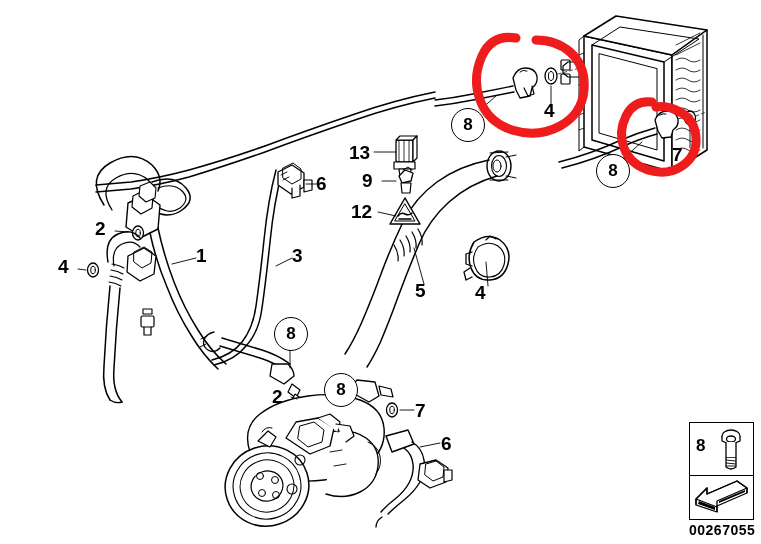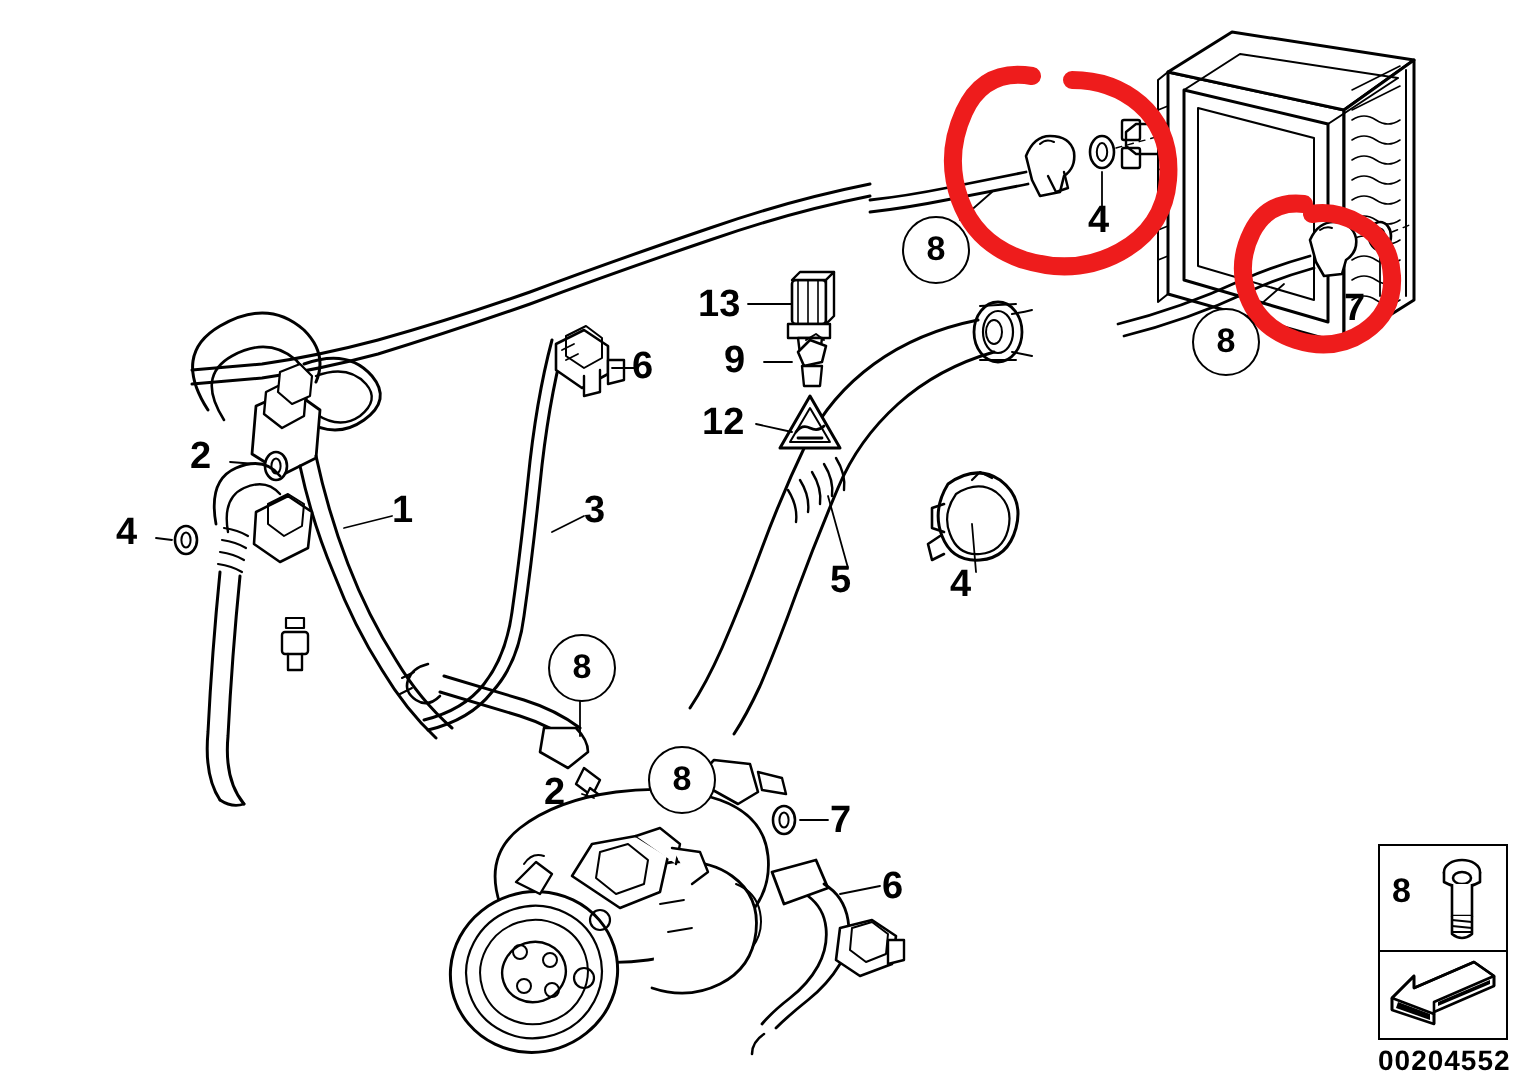--- a/index.html
+++ b/index.html
@@ -332,15 +332,15 @@
       <svg style="position:absolute;left:3px;top:4px;" width="57" height="36" viewBox="0 0 57 36">
         <path d="M3 20 L14 9 L14 15 L44 2 L54 9 L24 22 L24 28 Z" fill="#fff" stroke="#000" stroke-width="1.3" stroke-linejoin="round"></path>
         <path d="M3 20 L14 9 L14 15 L44 2 L54 9 L54 14 L24 27 L24 33 L3 26 Z" fill="none" stroke="#000" stroke-width="1.3" stroke-linejoin="round"></path>
         <path d="M3 20 L3 26 M24 28 L24 33 M54 9 L54 14" stroke="#000" stroke-width="1.3"></path>
         <path d="M6 22 L22 28 L22 31 L5 25 Z" fill="#000"></path>
         <path d="M26 24 L52 13 L52 11 L26 22 Z" fill="#000"></path>
       </svg>
     </div>
   </div>
 
-  <div class="partno" style="left:689px;top:522px;">00204552</div>
+  <div class="partno" style="left:689px;top:522px;">00267055</div>
 
 </div>
 
 </body></html>

